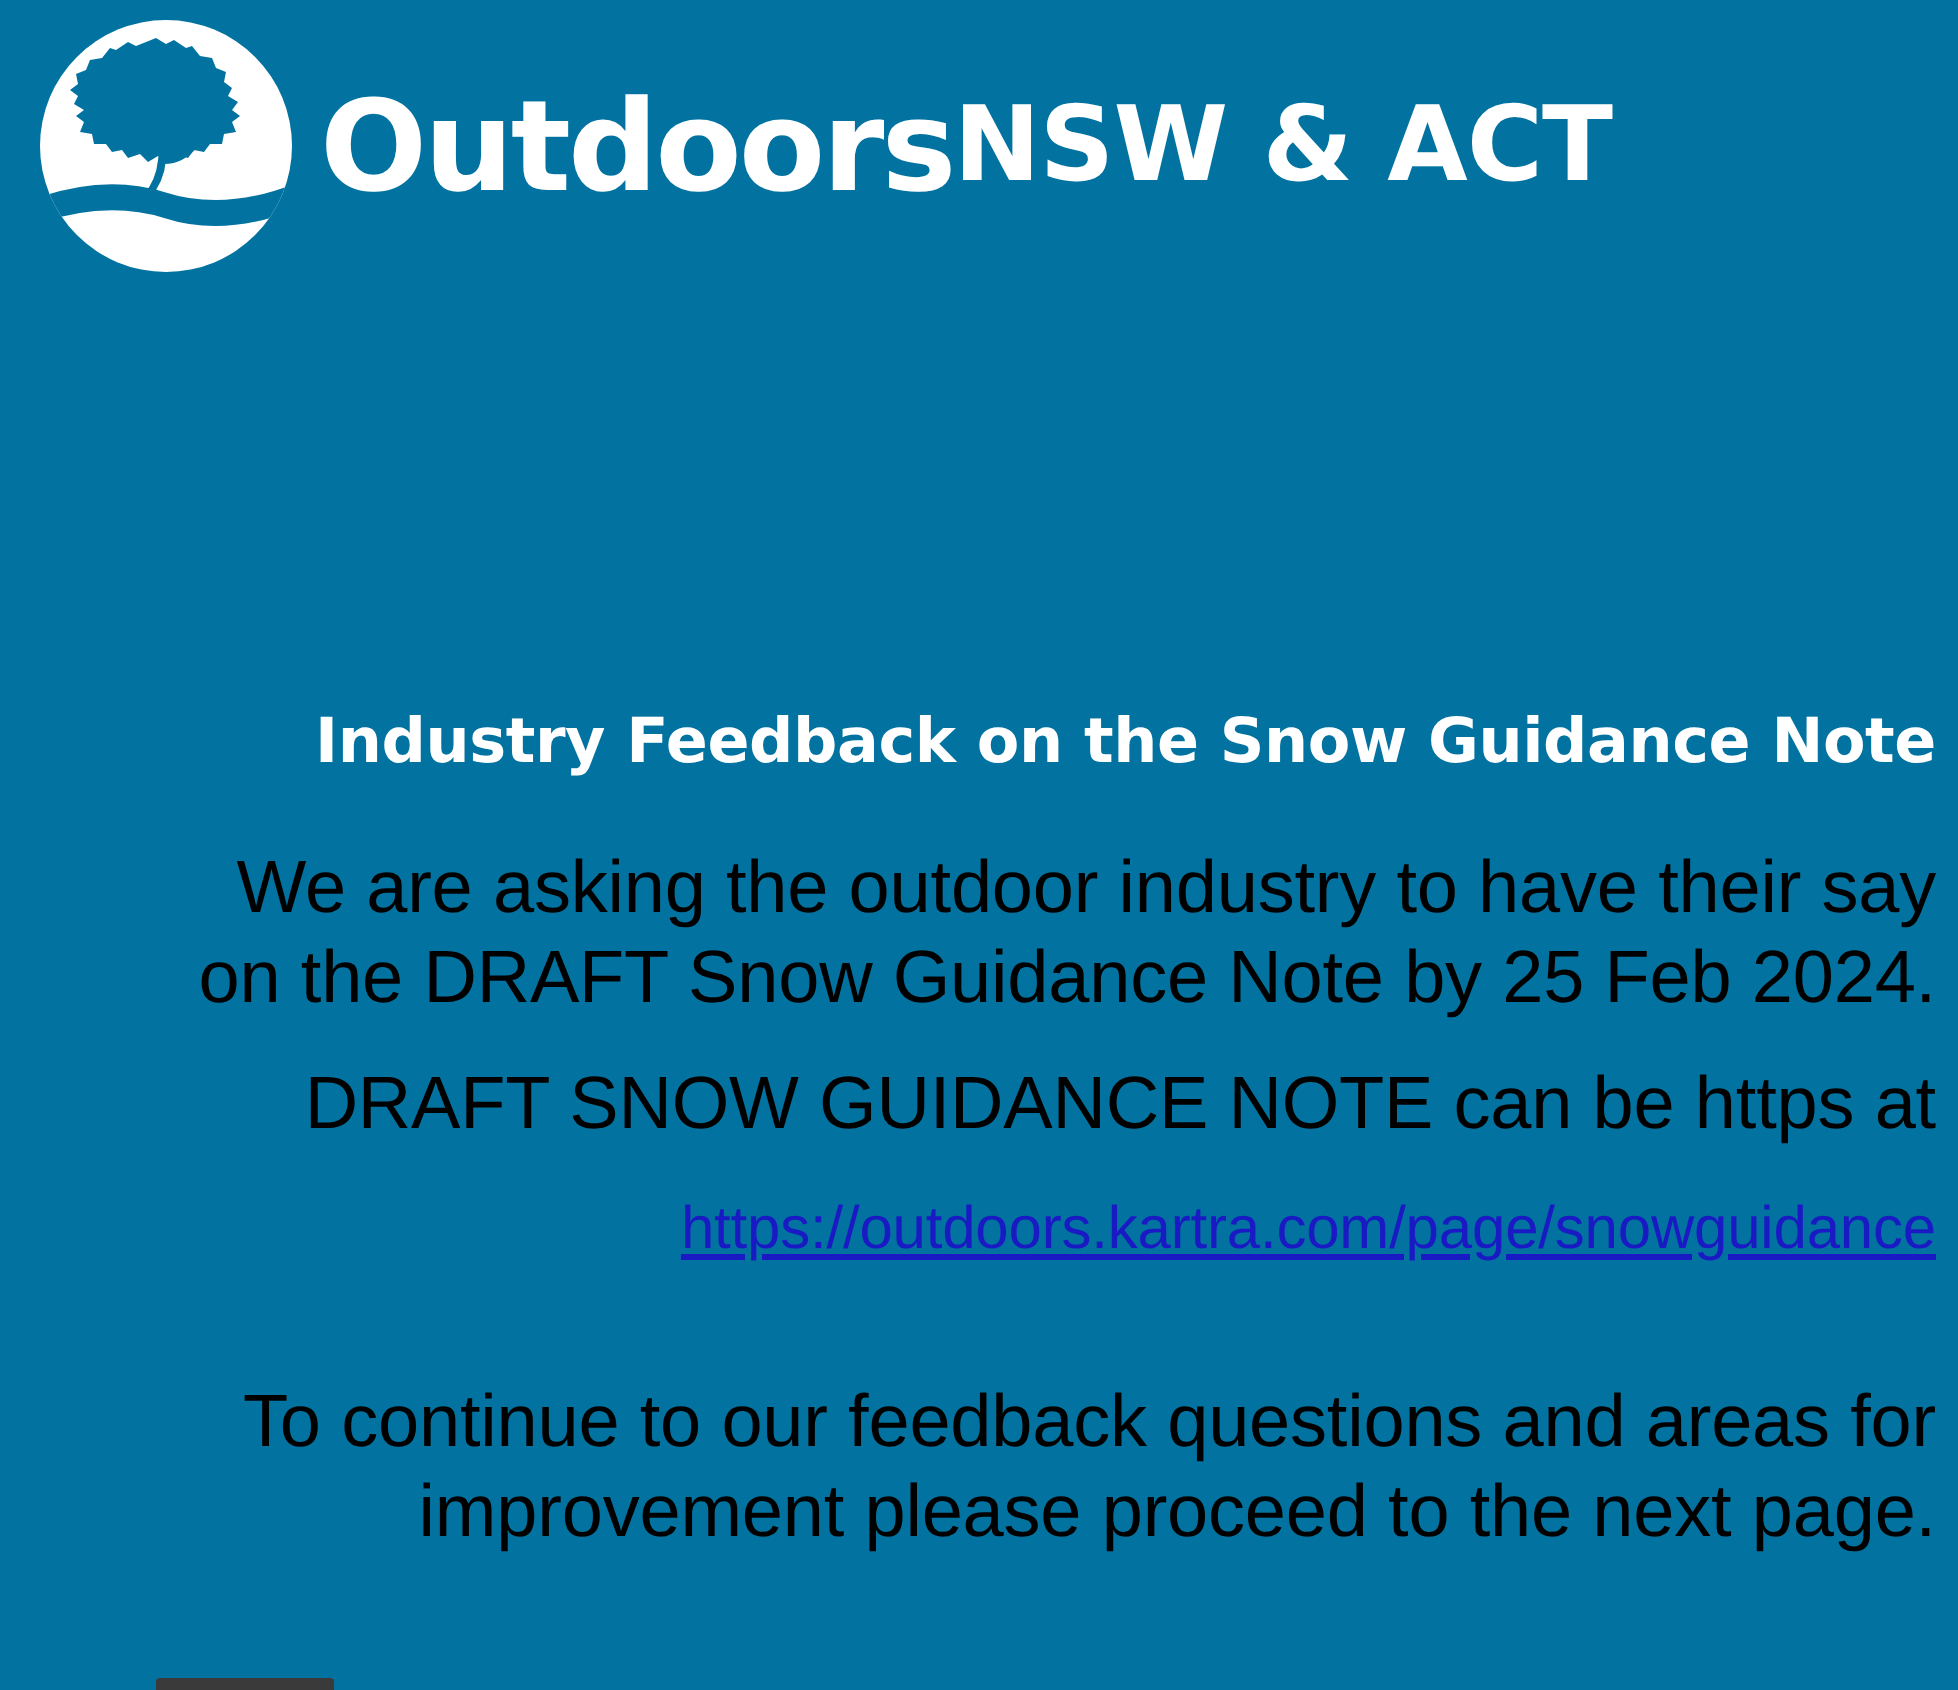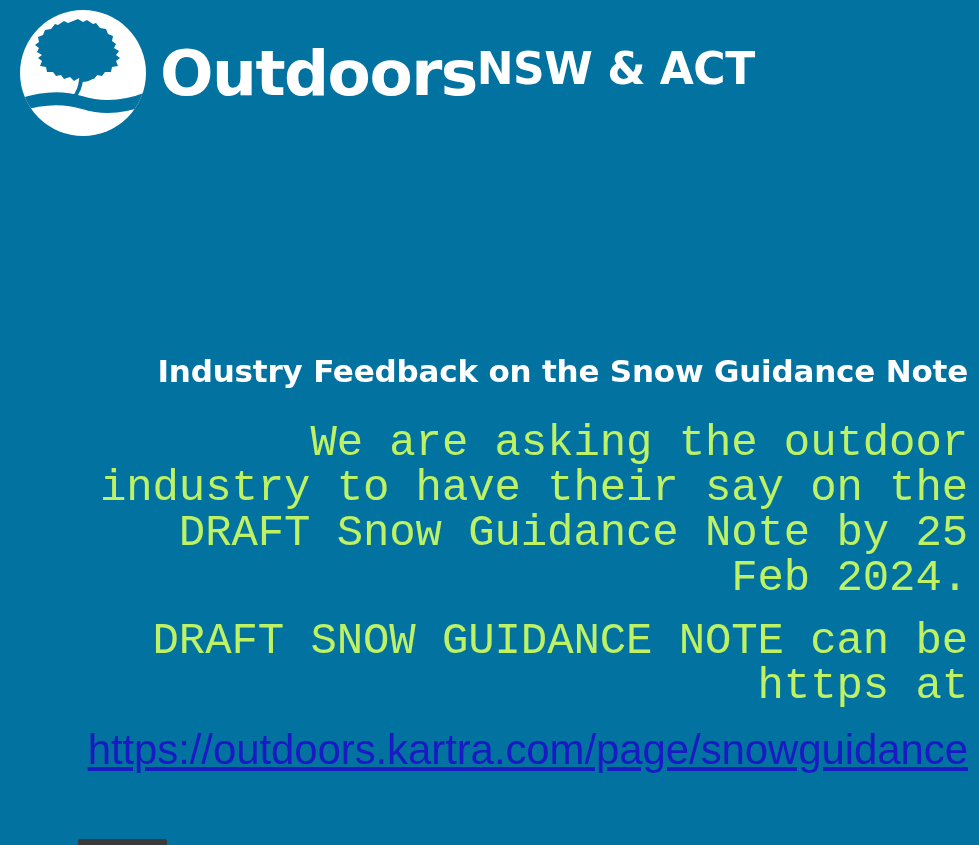--- a/index.html
+++ b/index.html
@@ -39,21 +39,21 @@
     font-family: "DejaVu Sans", sans-serif;
     font-weight: 700;
     font-size: 63px;
     line-height: 0.92;
     color: #ffffff;
     letter-spacing: -1.5px;
   }
   .logo-line2 {
     font-family: "DejaVu Sans", sans-serif;
     font-weight: 700;
-    font-size: 44px;
+    font-size: 52px;
     line-height: 1.0;
     color: #ffffff;
     letter-spacing: -0.5px;
     margin-top: 2px;
   }
 
   
   .content {
     position: absolute;
     left: 78px;
@@ -64,39 +64,39 @@
   .page-title {
     color: #ffffff;
     font-family: "DejaVu Sans", sans-serif;
     font-weight: 700;
     font-size: 31px;
     line-height: 1.25;
     margin: 0 0 30px 0;
     letter-spacing: -0.2px;
   }
   .body-para {
-    color: #bef264;
-    font-family: Liberation Mono, monospace;
+    color: #000000;
+    font-family: Liberation Sans, sans-serif;
     font-weight: 400;
-    font-size: 44px;
+    font-size: 37px;
     line-height: 45px;
     margin: 0 0 18px 0;
     letter-spacing: -0.1px;
   }
   .body-para.spaced-above {
     margin-top: 46px;
   }
   .link-line {
     margin: 0;
     line-height: 45px;
   }
   .doc-link {
     color: #1a1ac4;
     font-family: "Liberation Sans", sans-serif;
-    font-size: 42px;
+    font-size: 30px;
     text-decoration: underline;
     text-underline-offset: 3px;
     letter-spacing: -0.1px;
     cursor: pointer;
   }
 
   
   .next-button {
     position: absolute;
     left: 78px;
@@ -153,16 +153,17 @@
   <h1 class="page-title">Industry Feedback on the Snow Guidance Note</h1>
 
   <p class="body-para">We are asking the outdoor industry to have their say on the DRAFT Snow Guidance Note by 25 Feb 2024.</p>
 
   <p class="body-para">DRAFT SNOW GUIDANCE NOTE can be https at</p>
 
   <p class="link-line">
     <a class="doc-link" href="#">https://outdoors.kartra.com/page/snowguidance</a>
   </p>
 
+  <p class="body-para spaced-above">To continue to our feedback questions and areas for improvement please proceed to the next page.</p>
 
 </div>
 
 <button class="next-button"></button>
 
 </body></html>

